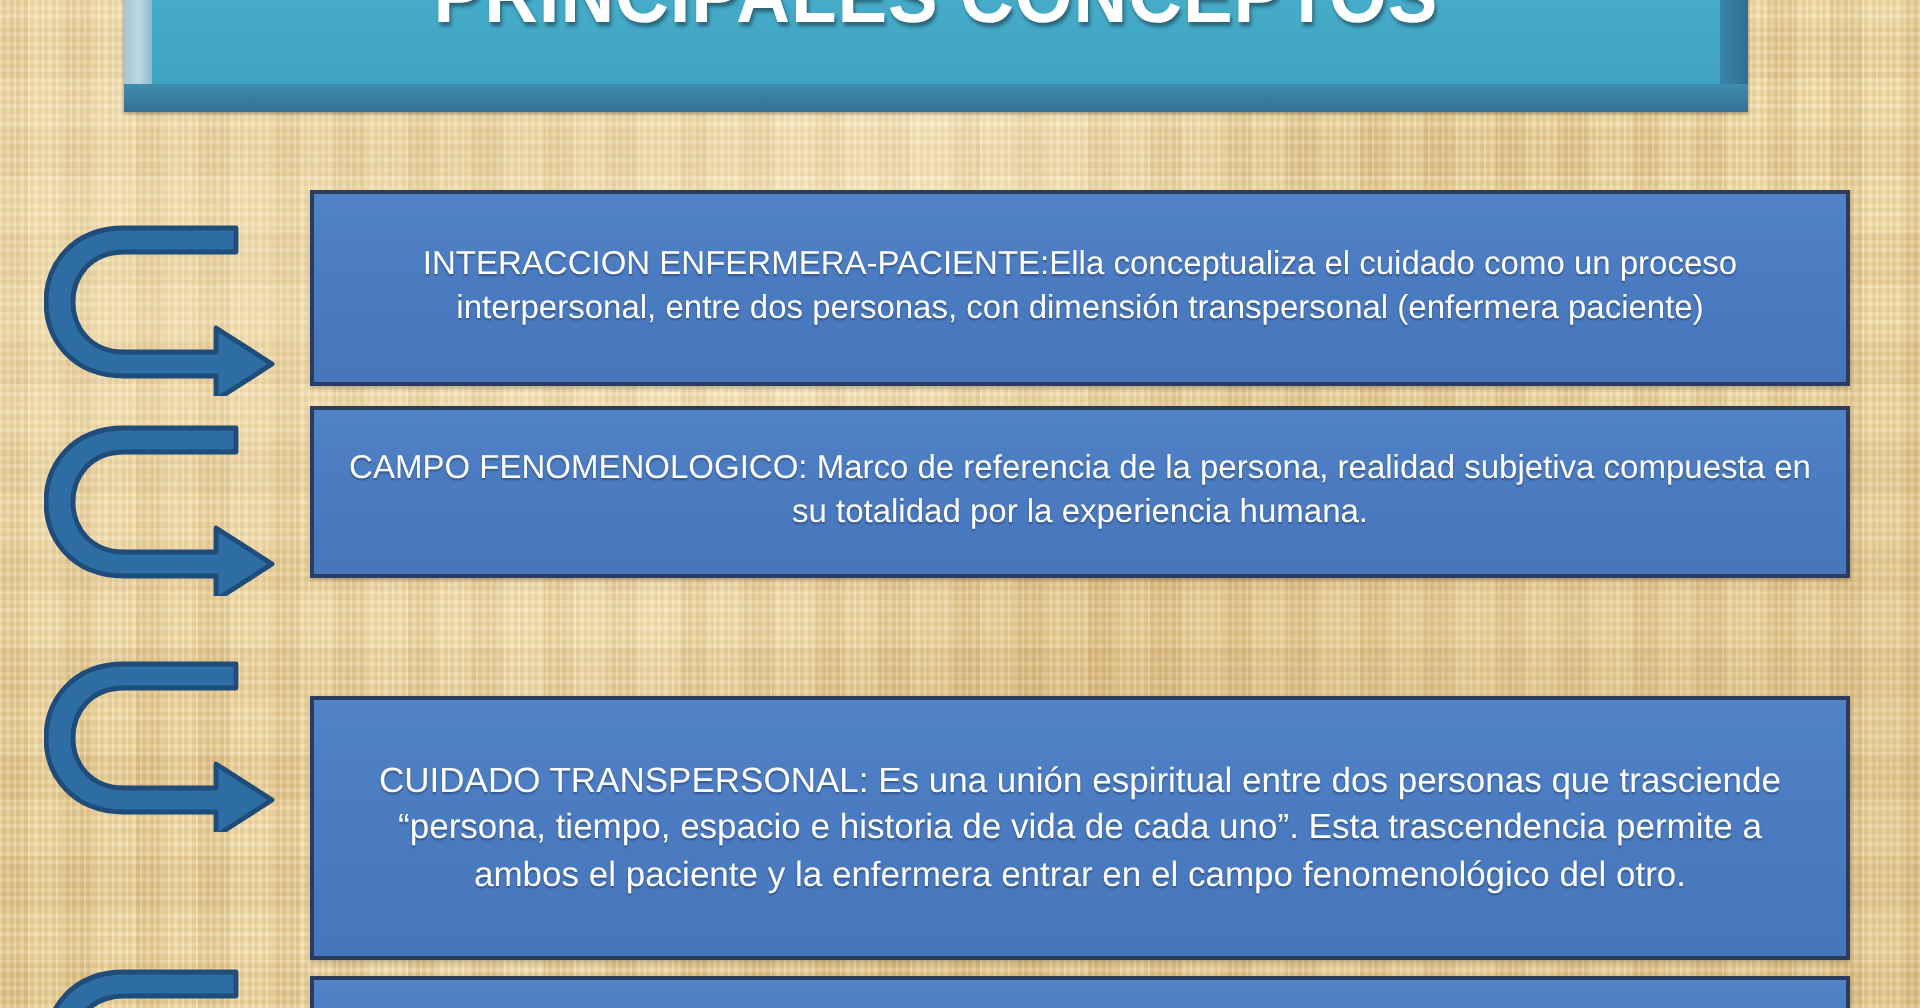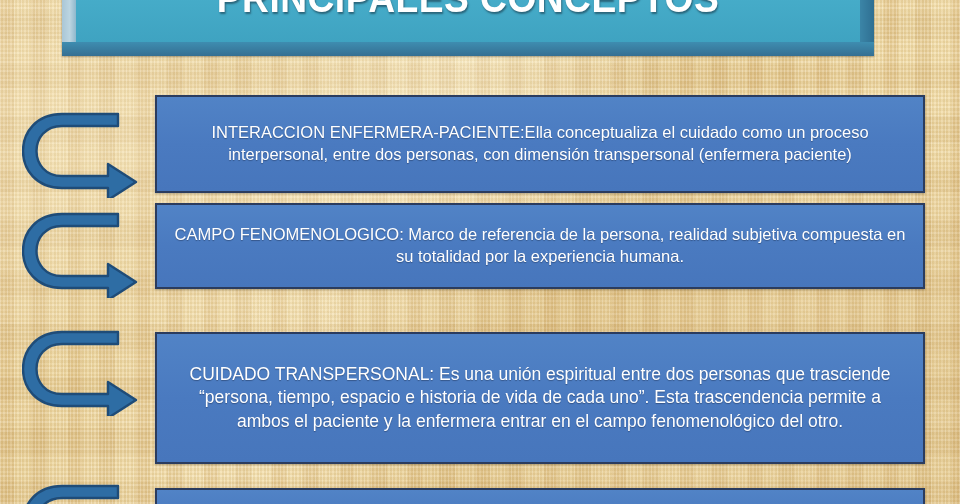--- a/index.html
+++ b/index.html
@@ -89,21 +89,21 @@
     box-shadow:0 1px 2px rgba(0,0,0,.25);
   }
   .concept-text{
     color:#ffffff;text-align:center;line-height:1.32;
     font-size:16.5px;
     text-shadow:0 1px 1px rgba(25,40,70,.45);
     font-family:"Liberation Sans","DejaVu Sans",sans-serif;
   }
   #box-0{top:95px;height:98px;}
   #box-1{top:203px;height:86px;}
-  #box-2{top:332px;height:132px;}
+  #box-2{top:348px;height:132px;}
   #box-3{top:488px;height:60px;}
   #box-2 .concept-text{font-size:17.5px;}
 
   
   .arrow{position:absolute;left:22px;width:124px;height:86px;}
   #arrow-0{top:112px;}
   #arrow-1{top:212px;}
   #arrow-2{top:330px;}
   #arrow-3{top:484px;}
 </style>

